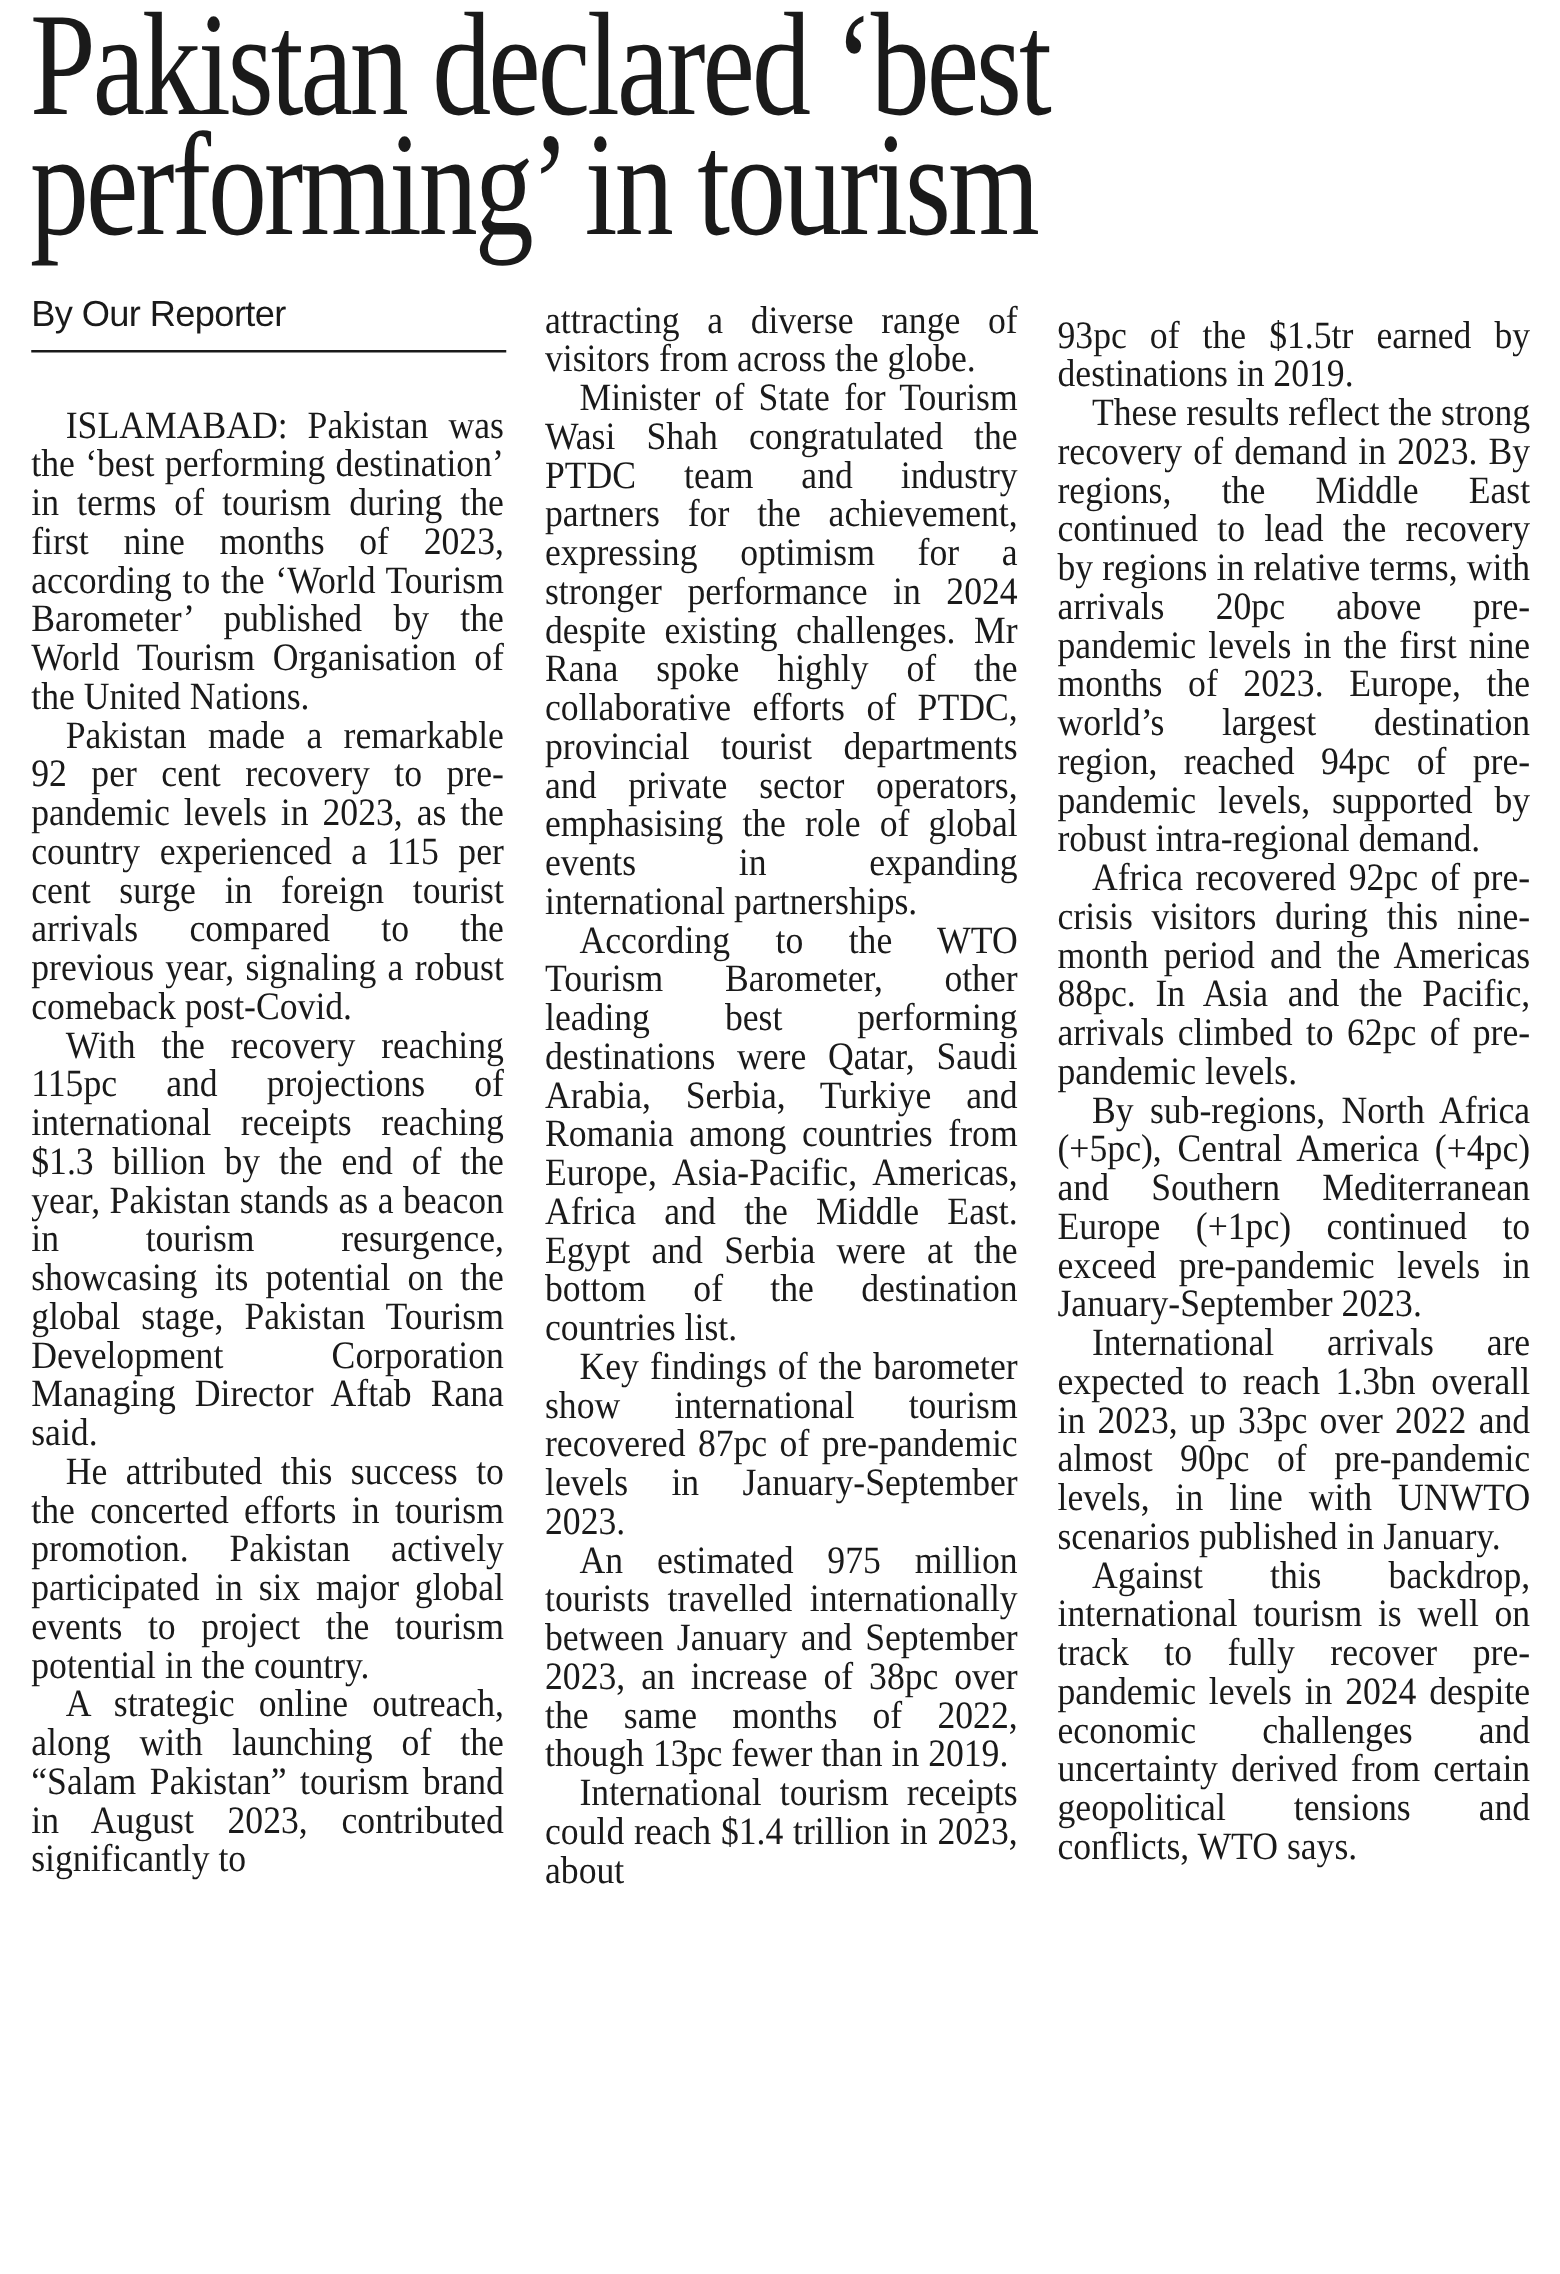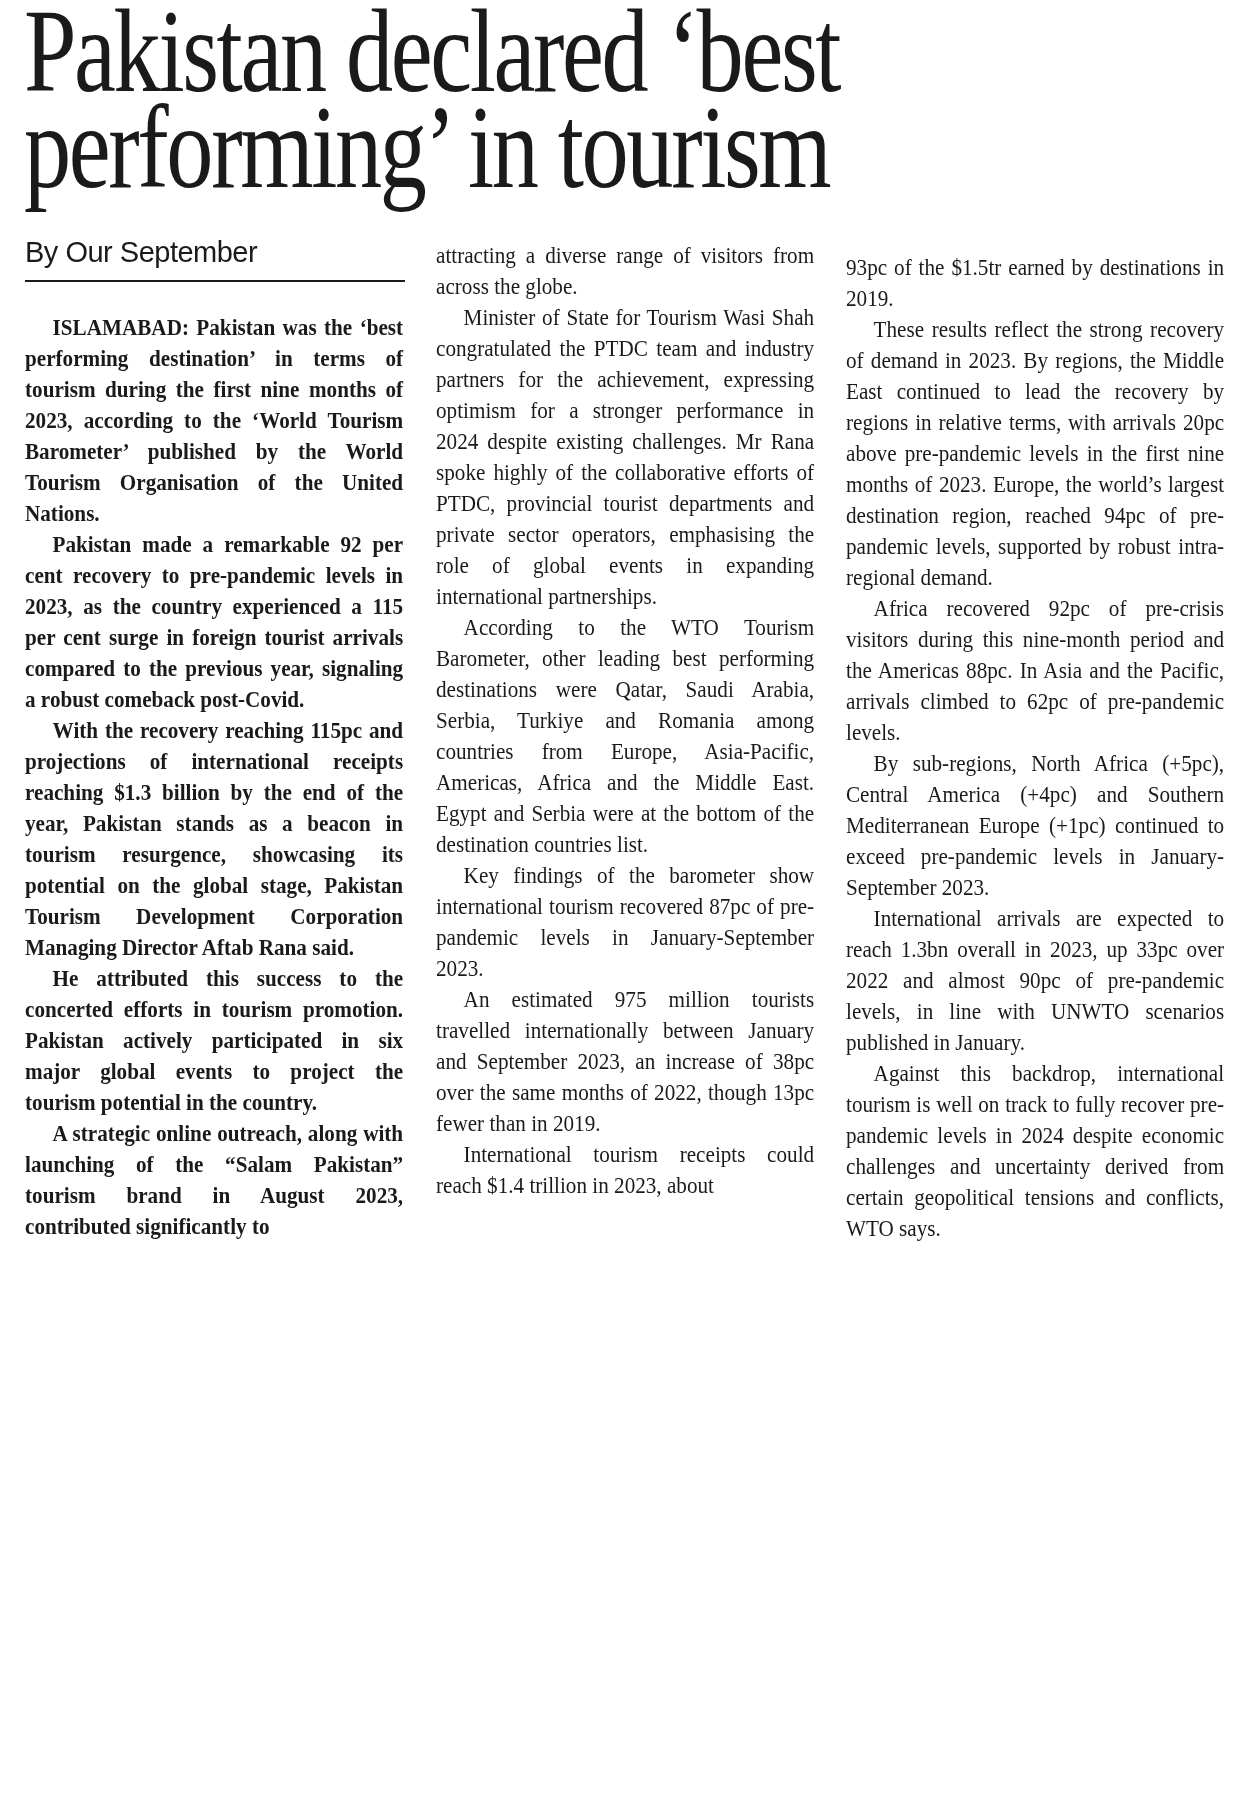--- a/index.html
+++ b/index.html
@@ -14,39 +14,39 @@
   .byline {
     position: absolute; left: 25px; top: 234px; width: 380px;
     font-family: "Liberation Sans", "DejaVu Sans", sans-serif;
     font-size: 29px; line-height: 36px; letter-spacing: -0.5px;
     transform-origin: 0 0;
   }
   .byline-rule { position: absolute; left: 25px; top: 280px; width: 380px; height: 2px; background: #1a1a1a; }
   .col {
     position: absolute; width: 378px;
     font-family: "Liberation Serif", "DejaVu Serif", serif;
-    font-size: 23px; line-height: 31px;
+    font-size: 31px; line-height: 31px;
     text-align: justify; hyphens: manual;
   }
   .col p { margin: 0; text-indent: 30px; text-align: justify; text-align-last: left; }
   .col p.noindent { text-indent: 0; }
-  #col1 { left: 25px; top: 312px; font-weight: bold; }
+  #col1 { left: 25px; top: 324px; }
   #col2 { left: 436px; top: 240px; }
   #col3 { left: 846px; top: 252px; }
   .inner { transform-origin: 0 0; transform: scaleX(0.92); width: 411px; }
 </style>
 </head>
 <body>
 
 <h1 class="headline">
   <span>Pakistan declared ‘best</span>
   <span>performing’ in tourism</span>
 </h1>
 
-<div class="byline">By Our September</div>
+<div class="byline">By Our Reporter</div>
 <div class="byline-rule"></div>
 
 <div class="col" id="col1">
   <div class="inner">
     <p>ISLAMABAD: Pakistan was the ‘best performing destination’ in terms of tourism during the first nine months of 2023, according to the ‘World Tourism Barometer’ published by the World Tourism Organisation of the United Nations.</p>
     <p>Pakistan made a remarkable 92 per cent recovery to pre-pandemic levels in 2023, as the country experienced a 115 per cent surge in foreign tourist arrivals compared to the previous year, signaling a robust comeback post-Covid.</p>
     <p>With the recovery reaching 115pc and projections of international receipts reaching $1.3 billion by the end of the year, Pakistan stands as a beacon in tourism resurgence, showcasing its potential on the global stage, Pakistan Tourism Development Corporation Managing Director Aftab Rana said.</p>
     <p>He attributed this success to the concerted efforts in tourism promotion. Pakistan actively participated in six major global events to project the tourism potential in the country.</p>
     <p>A strategic online outreach, along with launching of the “Salam Pakistan” tourism brand in August 2023, contributed significantly to</p>
   </div>

